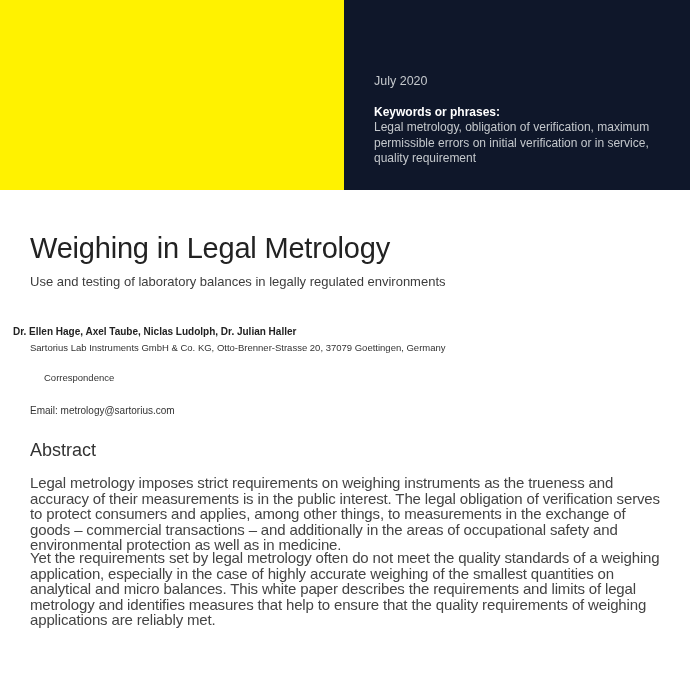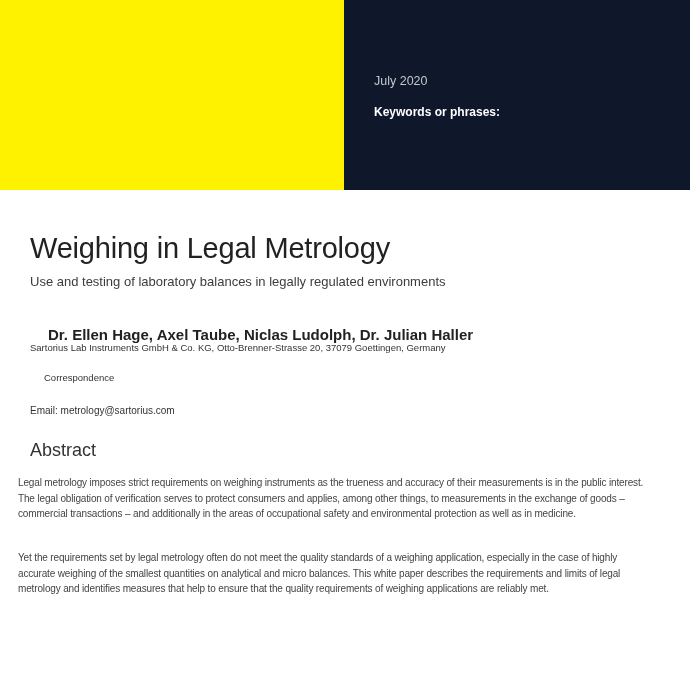--- a/index.html
+++ b/index.html
@@ -5,36 +5,37 @@
   html, body { margin:0; padding:0; }
   body { width:690px; height:690px; background:#ffffff; position:relative; overflow:hidden;
          font-family:"Liberation Sans", "DejaVu Sans", sans-serif; color:#3a3a3a; }
   .yellow { position:absolute; left:0; top:0; width:344px; height:190px; background:#fff200; }
   .dark { position:absolute; left:344px; top:0; width:346px; height:190px; background:#0f172a; color:#c9cdd1; }
   .date { position:absolute; left:30px; top:74px; font-size:12.5px; color:#c4c8cc; }
   .kw-label { position:absolute; left:30px; top:105px; font-size:12px; font-weight:bold; color:#ffffff; }
   .kw-text { position:absolute; left:30px; top:120px; width:300px; font-size:12px; line-height:15.5px; color:#c4c8cc; }
   .title { position:absolute; left:30px; top:232px; font-size:29px; font-weight:300; color:#222; letter-spacing:-0.2px; }
   .subtitle { position:absolute; left:30px; top:274px; font-size:13px; color:#3c3c3c; }
-  .authors { position:absolute; left:48px; top:326px; font-size:15px; font-weight:bold; color:#222; }
+  .authors { position:absolute; left:13px; top:326px; font-size:10px; font-weight:bold; color:#222; }
   .affil { position:absolute; left:30px; top:342px; font-size:9.5px; color:#333;text-align:center; }
   .corr { position:absolute; left:44px; top:372px; font-size:9.5px; color:#333; }
   .email { position:absolute; left:30px; top:405px; font-size:10px; color:#333; }
   .abs-head { position:absolute; left:30px; top:440px; font-size:18px; color:#333; }
-  .para { position:absolute; left:18px; width:630px; font-size:10px; line-height:15.6px; color:#444; letter-spacing:-0.15px; }
+  .para { position:absolute; left:30px; width:630px; font-size:15px; line-height:15.6px; color:#444; letter-spacing:-0.15px; }
   .p1 { top:475px; }
   .p2 { top:550px; }
 </style>
 </head>
 <body>
 
 <div class="yellow"></div>
 <div class="dark">
   <div class="date">July 2020</div>
   <div class="kw-label">Keywords or phrases:</div>
+  <div class="kw-text">Legal metrology, obligation of verification, maximum permissible errors on initial verification or in service, quality requirement</div>
 </div>
 
 <div class="title">Weighing in Legal Metrology</div>
 <div class="subtitle">Use and testing of laboratory balances in legally regulated environments</div>
 <div class="authors">Dr. Ellen Hage, Axel Taube, Niclas Ludolph, Dr. Julian Haller</div>
 <div class="affil">Sartorius Lab Instruments GmbH &amp; Co. KG, Otto-Brenner-Strasse 20, 37079 Goettingen, Germany</div>
 <div class="corr">Correspondence</div>
 <div class="email">Email: metrology@sartorius.com</div>
 
 <div class="abs-head">Abstract</div>

